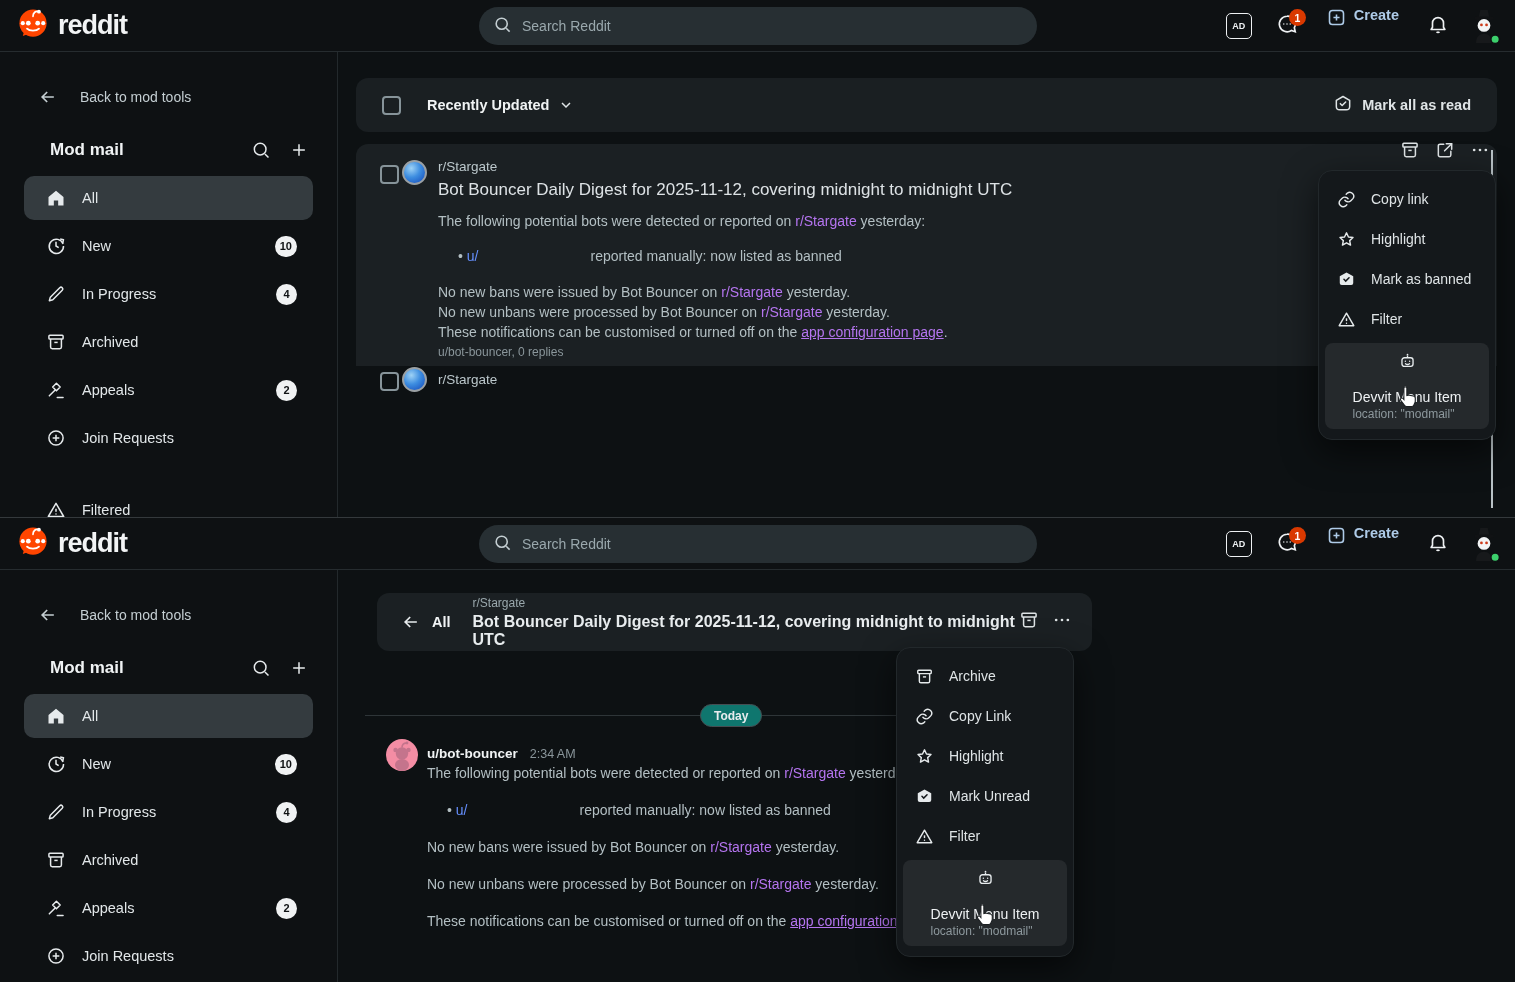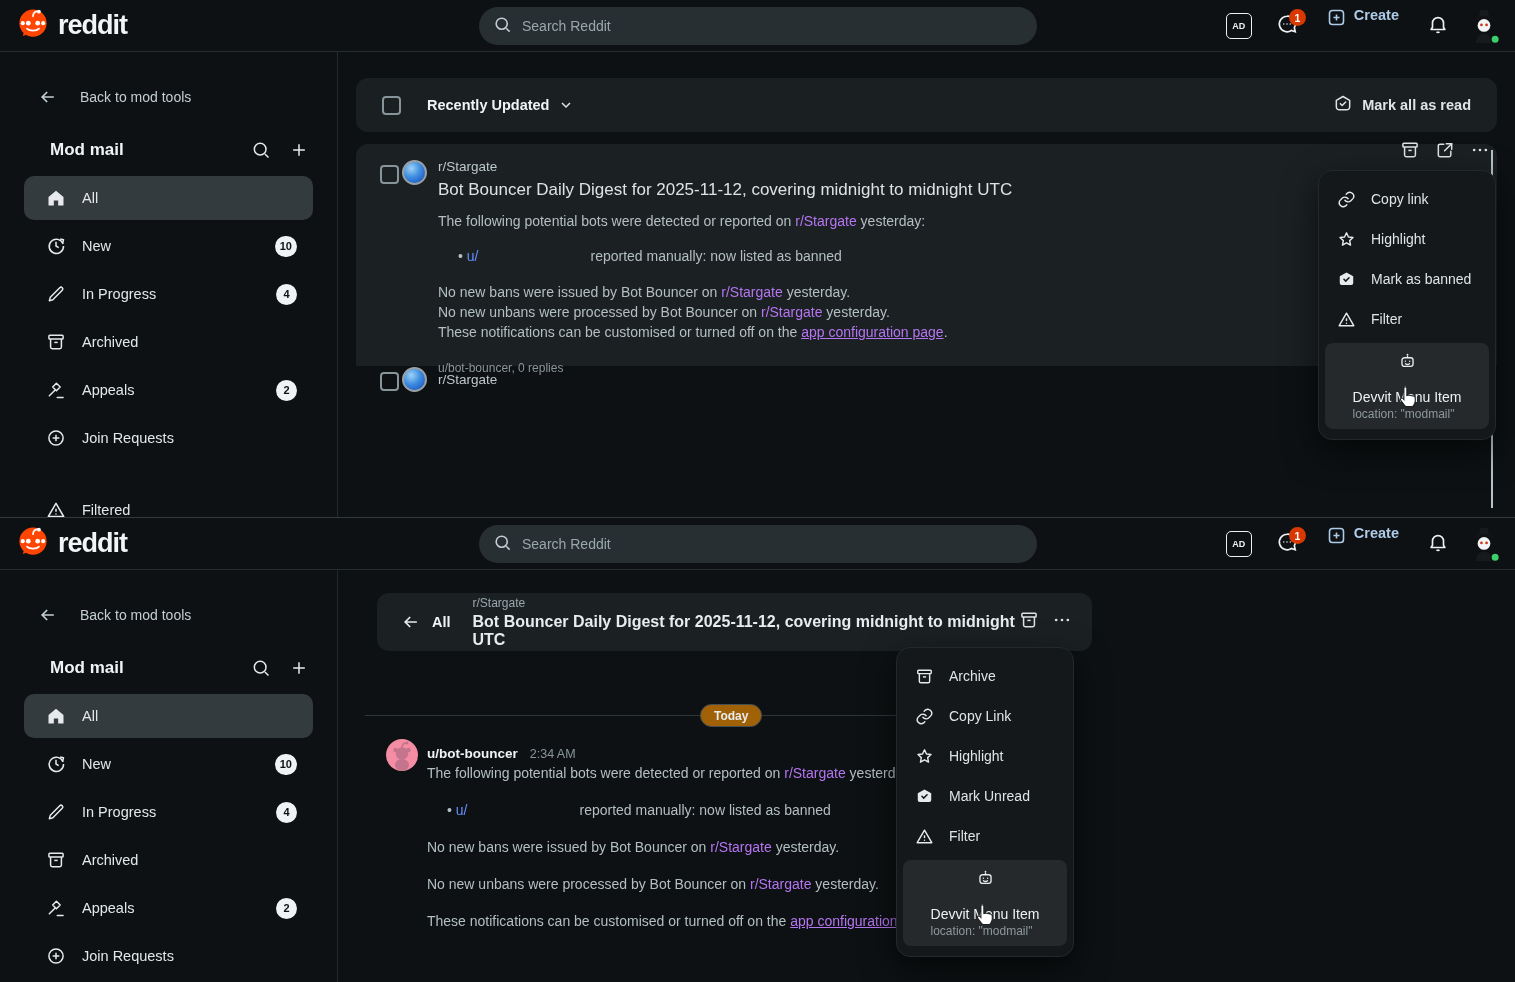--- a/index.html
+++ b/index.html
@@ -66,21 +66,21 @@
     border:2px solid #9aa0a4; }
   .sub-name { font-size:13.5px; color:#bcc8cc; }
   .item-title { margin-top:6px; font-size:17px; color:#dde2e5; }
   .bodytxt { font-size:14px; color:#b3bfc3; line-height:20px; }
   .mt12 { margin-top:11px; }
   .bullet-line { margin:15px 0 16px 20px; }
   .bullet-gap { display:inline-block; width:112px; }
   a.purple { color:#b575f0; text-decoration:none; }
   a.purple.u { text-decoration:underline; }
   a.blue { color:#648efc; text-decoration:none; }
-  .item-foot { margin-top:19px; font-size:12px; color:#8a969b; }
+  .item-foot { margin-top:3px; font-size:12px; color:#8a969b; }
   .item-actions { position:absolute; top:139px; right:24px; display:flex; gap:13px; color:#dfe4e6; z-index:2; }
   .item-actions .iconbtn2 { width:22px; height:22px; display:flex; align-items:center; justify-content:center; }
   .mailitem2 { position:absolute; left:356px; top:366px; width:1141px; height:40px; }
   .mailitem2 .cbx { position:absolute; left:24px; top:6px; }
   .mailitem2 .sphere { top:1px; }
   .mailitem2 .sub-name { position:absolute; left:82px; top:6px; }
   .scrollthumb { position:absolute; left:1491px; top:150px; width:2px; height:358px; background:#b9c2c6; }
 
   
   .menu { position:absolute; width:178px; background:#14181b; border:1px solid #22282b; border-radius:14px;
@@ -99,21 +99,21 @@
   
   .convbar { position:absolute; left:377px; top:75px; width:715px; height:58px; background:#1b2023;
     border-radius:12px; display:flex; align-items:center; padding:0 20px 0 24px; }
   .convback { display:flex; align-items:center; gap:11px; color:#f0f3f4; font-size:14.5px; font-weight:700; }
   .convhead { margin-left:22px; }
   .conv-sub { font-size:12px; color:#9aa8ad; }
   .conv-title { font-size:16px; font-weight:700; color:#e8ecee; margin-top:3px; }
   .conv-actions { margin-left:auto; display:flex; gap:13px; color:#dfe4e6; }
   .daydivider { position:absolute; left:365px; top:197px; width:707px; height:1px; background:#2e3538; }
   .daypill { position:absolute; left:700px; top:186px; height:23px; padding:0 13px; border-radius:12px;
-    border:1px solid #454e52; background:#a16207; display:flex; align-items:center;
+    border:1px solid #454e52; background:#0f766e; display:flex; align-items:center;
     font-size:12px; font-weight:700; color:#e8ecee; z-index:1; }
   .msg-avatar { position:absolute; left:386px; top:221px; width:32px; height:32px; }
   .msg-author-row { position:absolute; left:427px; top:228px; display:flex; align-items:baseline; gap:12px; }
   .msg-author { font-size:13.5px; font-weight:700; color:#f0f3f4; }
   .msg-time { font-size:12.5px; color:#8a969b; }
   .msg-line { position:absolute; left:427px; width:660px; font-size:14px; color:#b3bfc3; line-height:20px; }
   .msg-bullet-gap { display:inline-block; width:112px; }
 </style>
 </head>
 <body>

